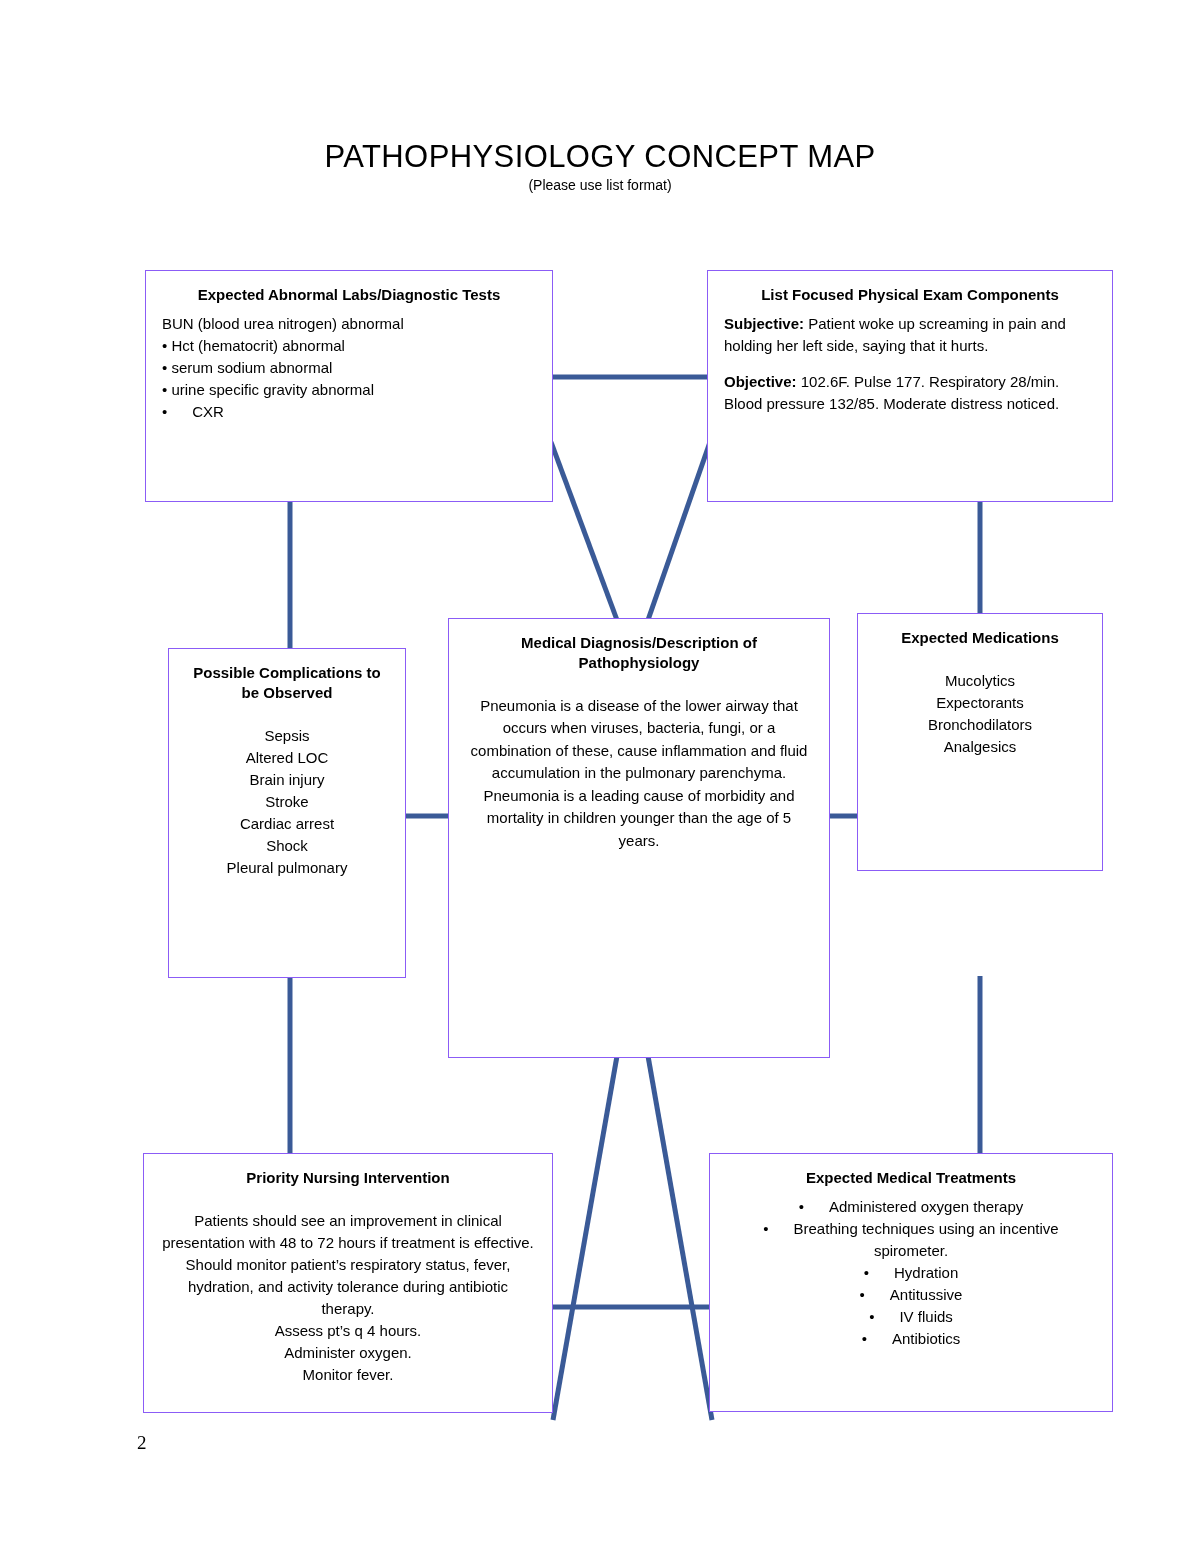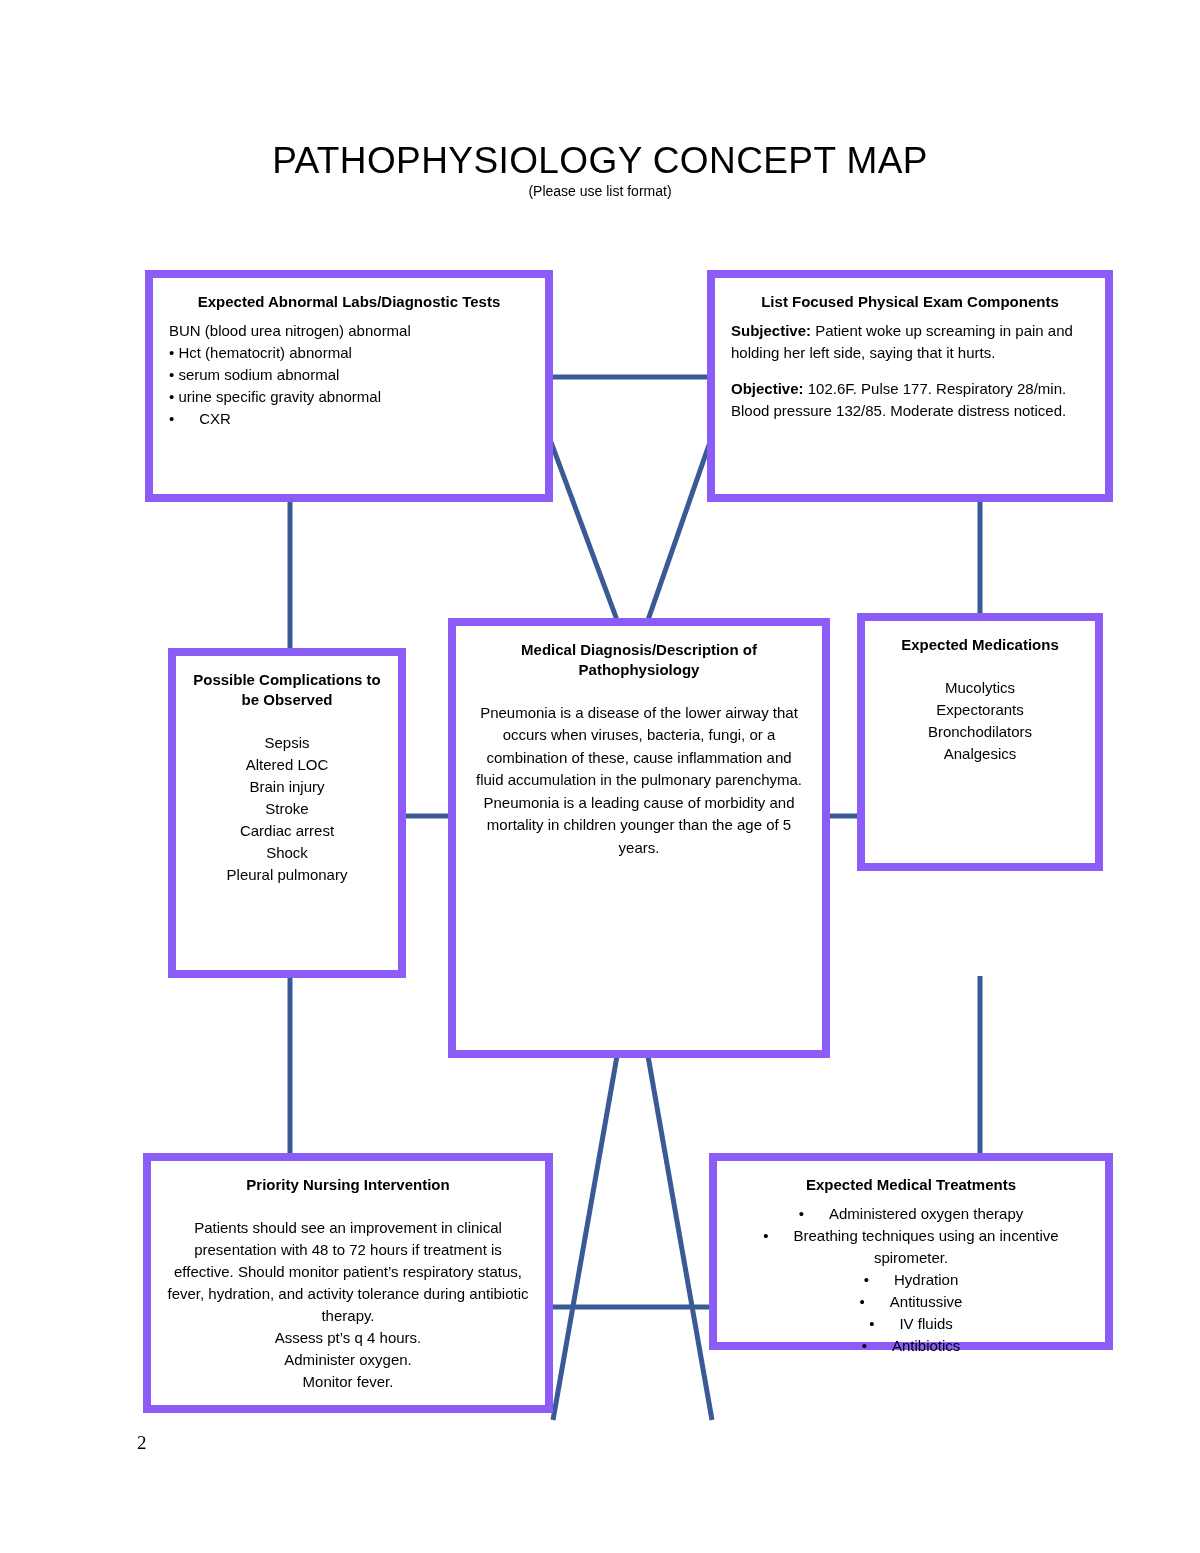--- a/index.html
+++ b/index.html
@@ -22,21 +22,21 @@
 
   
   #header {
     position: absolute;
     left: 0;
     top: 140px;
     width: 1200px;
     text-align: center;
   }
   #header .maintitle {
-    font-size: 37px;
+    font-size: 31px;
     letter-spacing: 0.4px;
     line-height: 1.12;
     font-weight: 400;
   }
   #header .subtitle {
     font-size: 14px;
     line-height: 1.25;
     margin-top: 2px;
     font-weight: 400;
   }
@@ -47,21 +47,21 @@
     left: 0;
     top: 0;
     width: 1200px;
     height: 1553px;
   }
 
   
   .node {
     position: absolute;
     background: #ffffff;
-    border: 8px solid #8b5cf6;
+    border: 1px solid #8b5cf6;
     box-sizing: border-box;
     padding: 14px 16px 10px 16px;
   }
   .node .ntitle {
     font-weight: bold;
     font-size: 15px;
     text-align: center;
     line-height: 1.32;
     margin: 0 0 8px 0;
   }
@@ -87,21 +87,21 @@
   }
   b { font-weight: bold; }
 
   
   #box-labs       { left: 145px;  top: 270px;  width: 408px;  height: 232px; }
   #box-exam       { left: 707px;  top: 270px;  width: 406px;  height: 232px; }
   #box-complic    { left: 168px;  top: 648px;  width: 238px;  height: 330px; }
   #box-diagnosis  { left: 448px;  top: 618px;  width: 382px;  height: 440px; }
   #box-meds       { left: 857px;  top: 613px;  width: 246px;  height: 258px; }
   #box-nursing    { left: 143px;  top: 1153px; width: 410px;  height: 260px; }
-  #box-treatments { left: 709px;  top: 1153px; width: 404px;  height: 197px; }
+  #box-treatments { left: 709px;  top: 1153px; width: 404px;  height: 259px; }
 
   #box-diagnosis .nbody { line-height: 1.5; }
   #box-complic  .nbody { line-height: 1.47; text-align: center; }
   #box-meds     .nbody { line-height: 1.47; }
 
   
   #pagenum {
     position: absolute;
     left: 137px;
     top: 1432px;

